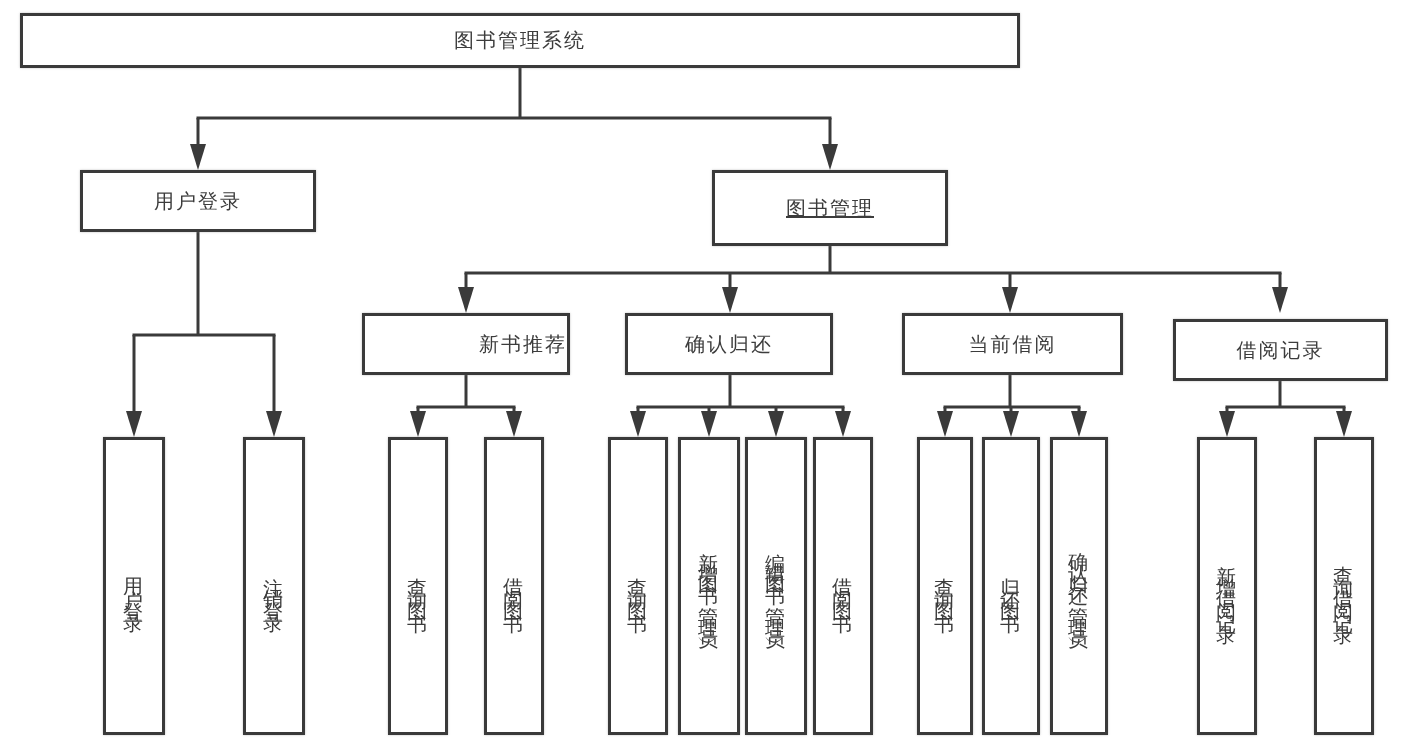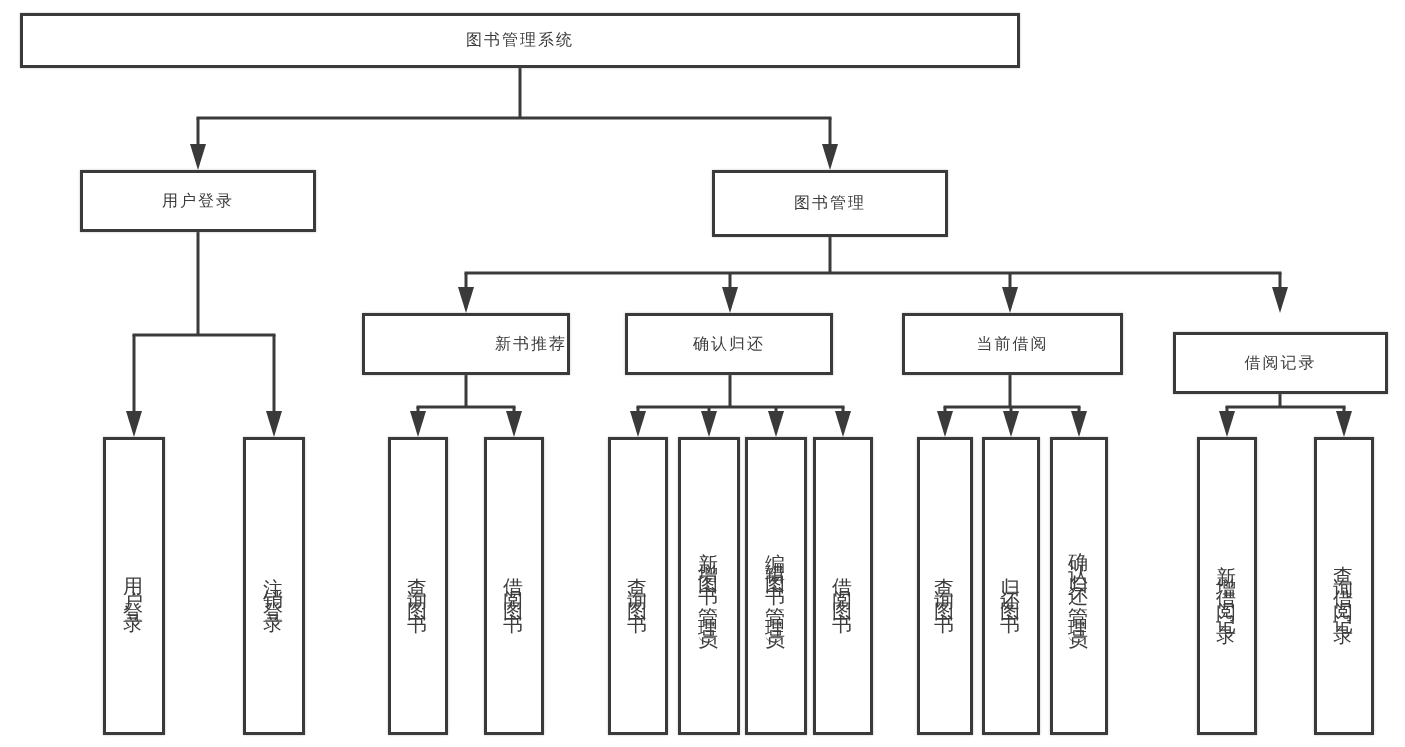--- a/index.html
+++ b/index.html
@@ -29,42 +29,42 @@
     box-sizing: border-box;
     background: #ffffff;
     border: 3px solid #3a3a3a;
     box-shadow: 0 0 2px rgba(140,140,140,0.55);
     display: flex;
     align-items: center;
     justify-content: center;
     color: #3c3c3c;
   }
   .h-box {
-    font-size: 16px;
+    font-size: 20px;
     letter-spacing: 2px;
   }
   .v-box {
     top: 437px;
     height: 298px;
     writing-mode: vertical-rl;
     text-orientation: mixed;
     font-size: 20px;
     letter-spacing: 12px;
   }
   .v-box.long {
     letter-spacing: 11px;
   }
   
   #n-root          { left: 20px;   top: 13px;  width: 1000px; height: 55px; }
   #n-user-login    { left: 80px;   top: 170px; width: 236px;  height: 62px; }
-  #n-book-mgmt     { left: 712px;  top: 170px; width: 236px;  height: 67px; }
+  #n-book-mgmt     { left: 712px;  top: 170px; width: 236px;  height: 76px; text-decoration: underline; }
   #n-new-book-rec  { left: 362px;  top: 313px; width: 208px;  height: 62px; justify-content: flex-end; }
   #n-book-borrow   { left: 625px;  top: 313px; width: 208px;  height: 62px; }
   #n-current-borrow{ left: 902px;  top: 313px; width: 221px;  height: 62px; }
-  #n-borrow-record { left: 1173px; top: 332px; width: 215px;  height: 62px; }
+  #n-borrow-record { left: 1173px; top: 319px; width: 215px;  height: 62px; }
   #n-leaf-user-login { left: 103px;  width: 62px; }
   #n-leaf-logout     { left: 243px;  width: 62px; }
   #n-rec-query       { left: 388px;  width: 60px; }
   #n-rec-borrow      { left: 484px;  width: 60px; }
   #n-bb-query        { left: 608px;  width: 60px; }
   #n-bb-add          { left: 678px;  width: 62px; }
   #n-bb-edit         { left: 745px;  width: 62px; }
   #n-bb-borrow       { left: 813px;  width: 60px; }
   #n-cb-query        { left: 917px;  width: 56px; }
   #n-cb-return       { left: 982px;  width: 58px; }

